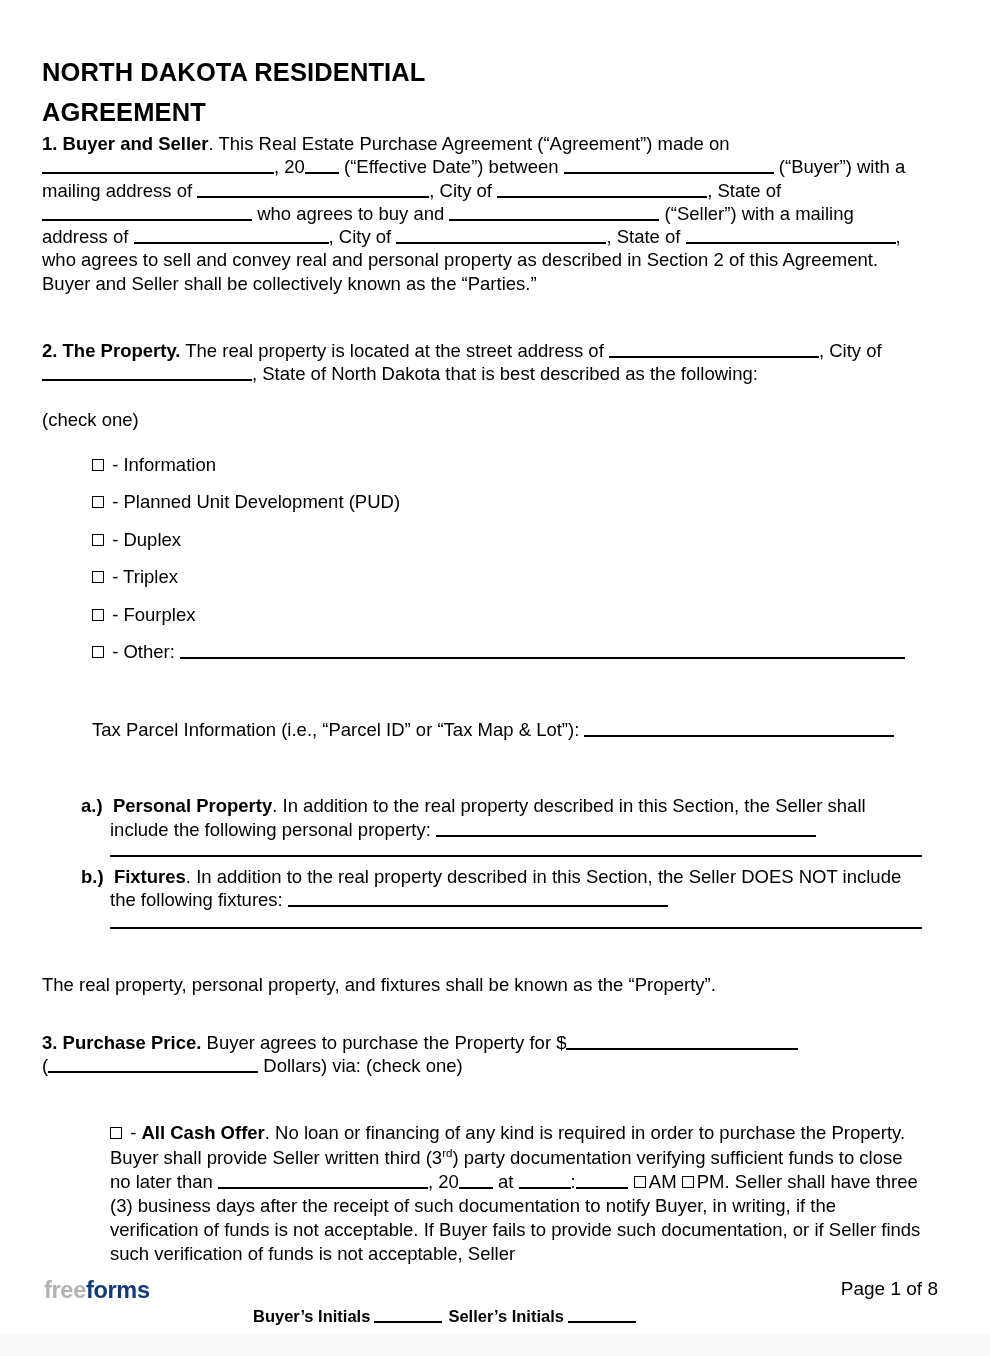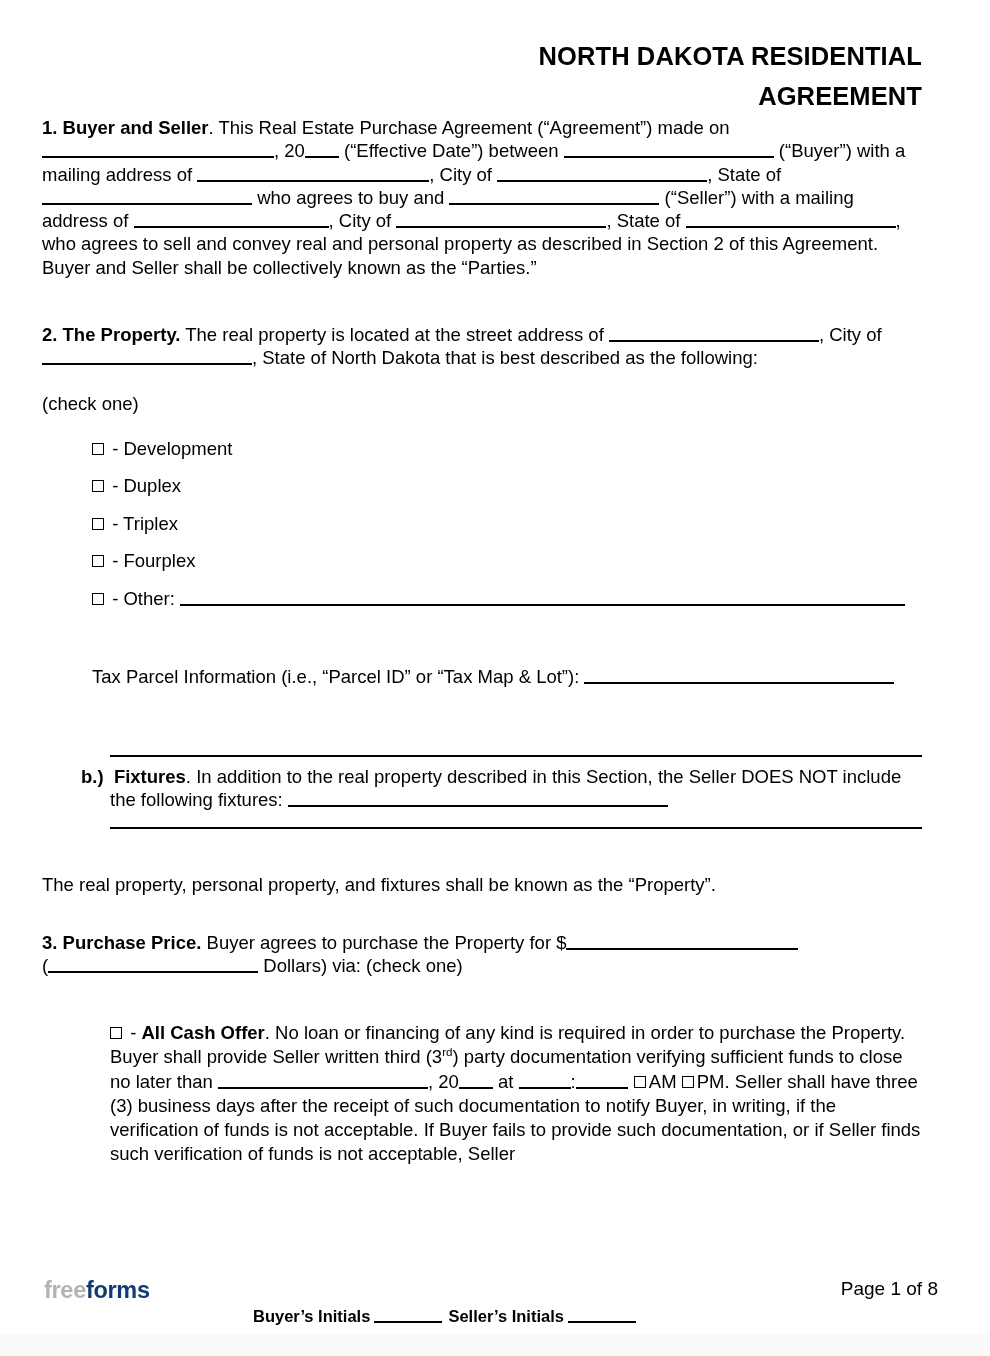--- a/index.html
+++ b/index.html
@@ -30,25 +30,26 @@
     height: 22px;
     background: #fafafa;
   }
   .content {
     position: absolute;
     left: 42px;
     top: 36px;
     width: 880px;
   }
   .doc-title {
-    text-align: right;
+    text-align: left;
     font-size: 25.5px;
     font-weight: bold;
     line-height: 40px;
     letter-spacing: 0.1px;
+    margin-top: 16px;
   }
   .doc-title .tl {
     display: block;
   }
   p.body-text {
     margin: 0;
     font-size: 18.5px;
     line-height: 23.3px;
     text-align: left;
   }
@@ -206,33 +207,35 @@
       City of <span class="blank b-l"></span><span>, State of North Dakota that is best described as the following:</span>
     </p>
 
     <div class="gap-sm"></div>
 
     <p class="body-text">(check one)</p>
 
     <div class="gap-sm"></div>
 
     <ul class="checklist">
-      <li><span class="cbox"></span> <span>- Development</span></li>
+      <li><span class="cbox"></span> <span>- Information</span></li>
+      <li><span class="cbox"></span> <span>- Planned Unit Development (PUD)</span></li>
       <li><span class="cbox"></span> <span>- Duplex</span></li>
       <li><span class="cbox"></span> <span>- Triplex</span></li>
       <li><span class="cbox"></span> <span>- Fourplex</span></li>
       <li><span class="cbox"></span> <span>- Other:</span> <span class="blank b-w725"></span></li>
     </ul>
 
     <div class="gap-sm"></div>
 
     <p class="tax-line"><span>Tax Parcel Information (i.e., “Parcel ID” or “Tax Map &amp; Lot”):</span> <span class="blank b-w310"></span></p>
 
     <div class="gap-md"></div>
 
+    <p class="sub-item"><span class="sec-head">a.)</span>&nbsp; <span class="sec-head">Personal Property</span><span>. In addition to the real property described in this Section, the Seller shall include the following personal property:</span> <span class="blank b-w380"></span></p>
 
     <div style="height:14px"></div>
     <div class="rule-full"></div>
     <div style="height:8px"></div>
 
     <p class="sub-item"><span class="sec-head">b.)</span>&nbsp; <span class="sec-head">Fixtures</span><span>. In addition to the real property described in this Section, the Seller DOES NOT include the following fixtures:</span> <span class="blank b-w380"></span></p>
 
     <div style="height:16px"></div>
     <div class="rule-full"></div>
 

